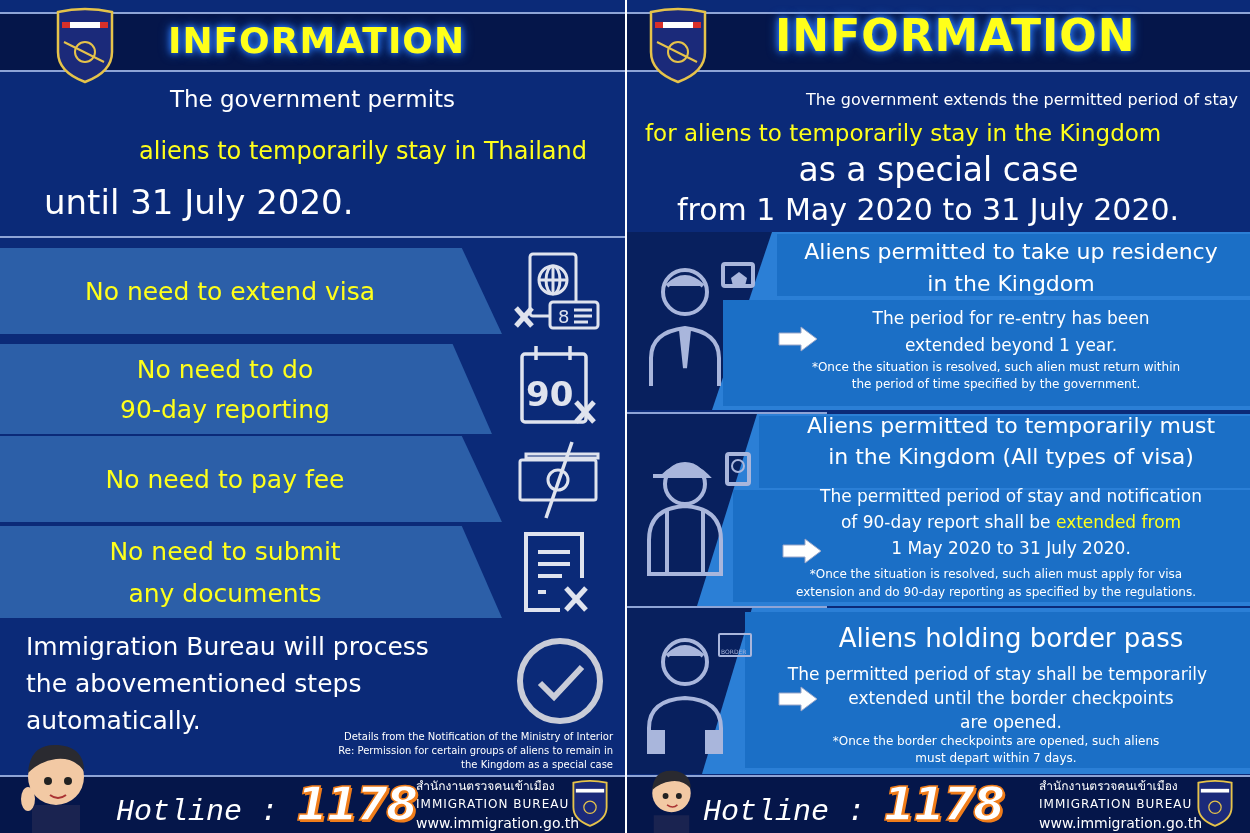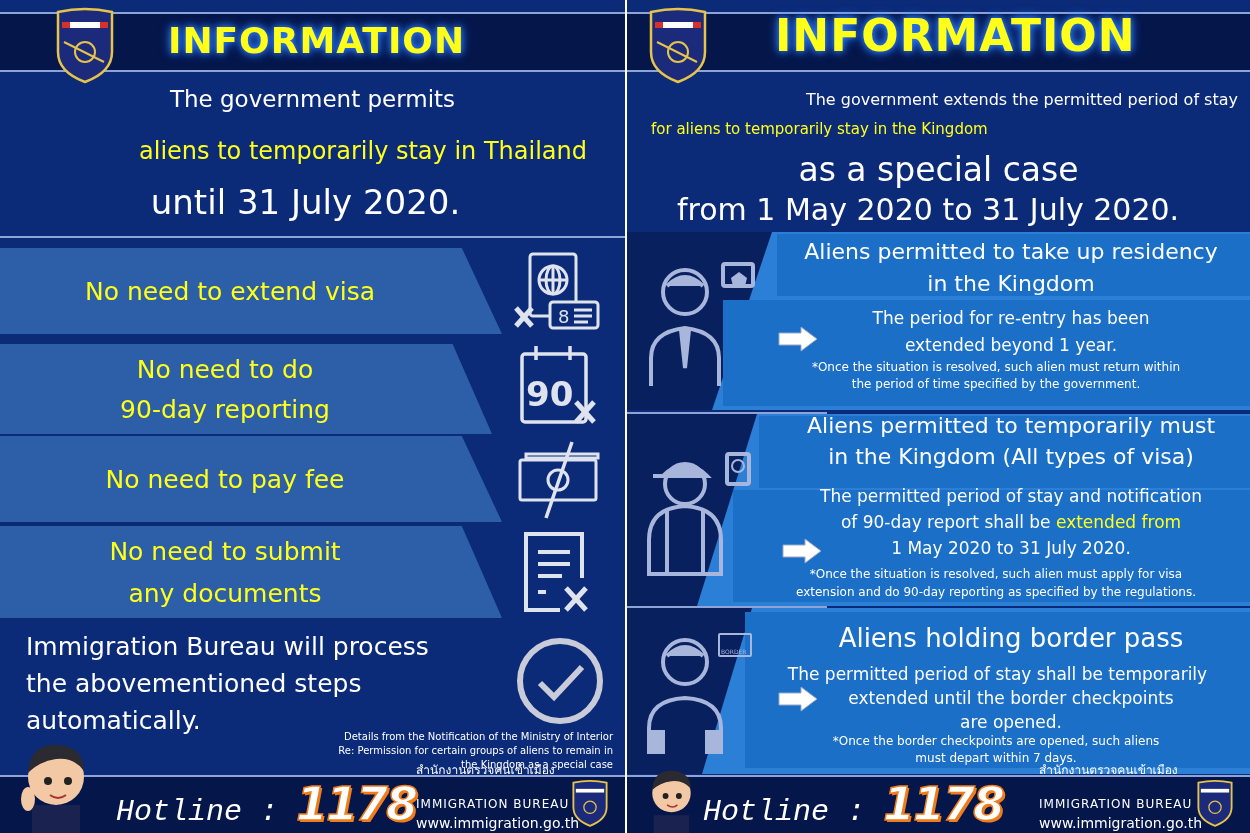--- a/index.html
+++ b/index.html
@@ -22,21 +22,21 @@
   .left .badge { left: 54px; }
   .right .badge { left: 20px; }
 
   .line { position: absolute; white-space: nowrap; font-family: "DejaVu Sans", sans-serif; }
   .white { color: #ffffff; }
   .yellow { color: #ffff1a; }
 
   
   .left .l1 { top: 86px; left: 0; width: 625px; text-align: center; font-size: 23px; }
   .left .l2 { top: 137px; left: 0; width: 726px; text-align: center; font-size: 24px; }
-  .left .l3 { top: 182px; left: 0; width: 567px; text-align: center; font-size: 34px; padding-left: 44px; }
+  .left .l3 { top: 182px; left: 0; width: 567px; font-size: 34px; padding-left: 44px; }
   .divider { position: absolute; left: 0; right: 0; height: 2px; background: #8ea4d6; }
 
   .banner { position: absolute; left: 0; height: 86px; background: #2c5fa8;
     clip-path: polygon(0 0, 92% 0, 100% 100%, 0 100%); box-shadow: 0 3px 4px rgba(0,0,0,.4); }
   .banner-text { position: absolute; left: 0; width: 450px; text-align: center; color: #ffff1a;
     font-size: 25px; line-height: 40px; }
   .side-icon { position: absolute; left: 512px; width: 92px; height: 84px; }
 
   .process { position: absolute; left: 26px; top: 628px; font-size: 25px; line-height: 37px; color: #ffffff; }
   .check-icon { position: absolute; left: 514px; top: 635px; width: 92px; height: 92px; }
@@ -47,31 +47,31 @@
   .mascot { position: absolute; bottom: 0; width: 72px; height: 100px; }
   .left .mascot { left: 18px; }
   .right .mascot { left: 14px; height: 74px; width: 58px; }
   .hotline { position: absolute; bottom: 2px; font-style: italic; color: #ffffff; }
   .left .hotline { left: 116px; }
   .right .hotline { left: 76px; }
   .hotline .label { font-size: 30px; font-family: Liberation Mono, monospace; letter-spacing: 0; }
   .hotline .num { font-size: 46px; font-weight: bold; color: #ffffff; -webkit-text-stroke: 1.5px #f07d1a; text-shadow: 2px 2px 0 #f07d1a; letter-spacing: -2px; }
   .bureau { position: absolute; bottom: 2px; color: #ffffff; }
   .bureau .thai { font-size: 12px; }
-  .bureau .en { font-size: 12px; letter-spacing: 1px; margin-top: 18px; }
+  .bureau .en { font-size: 12px; letter-spacing: 1px; margin-top: 2px; }
   .bureau .url { font-size: 14px; margin-top: 4px; }
   .left .bureau { left: 416px; }
   .right .bureau { left: 412px; }
   .foot-badge { position: absolute; bottom: 6px; width: 40px; height: 48px; }
   .left .foot-badge { left: 570px; }
   .right .foot-badge { left: 568px; }
 
   
   .right .r1 { top: 90px; right: 12px; font-size: 16px; }
-  .right .r2 { top: 120px; left: 24px; font-size: 15px; }
+  .right .r2 { top: 120px; left: 18px; font-size: 23px; }
   .right .r3 { top: 150px; left: 0; width: 623px; text-align: center; font-size: 33px; }
   .right .r4 { top: 192px; left: 50px; font-size: 30px; }
 
   .section-left { position: absolute; left: 0; width: 200px; background: #08205e; }
   .section-card { position: absolute; background: #1b6fc6; }
   .section-slant { position: absolute; background: #2b7fd6; }
   .person-icon { position: absolute; width: 110px; height: 130px; }
 
   .sec-title { position: absolute; left: 145px; width: 478px; text-align: center; color: #ffffff; font-size: 22px; line-height: 31px; }
   .sec-body { position: absolute; left: 145px; width: 478px; text-align: center; font-size: 17px; line-height: 24px; color: #ffffff; }

